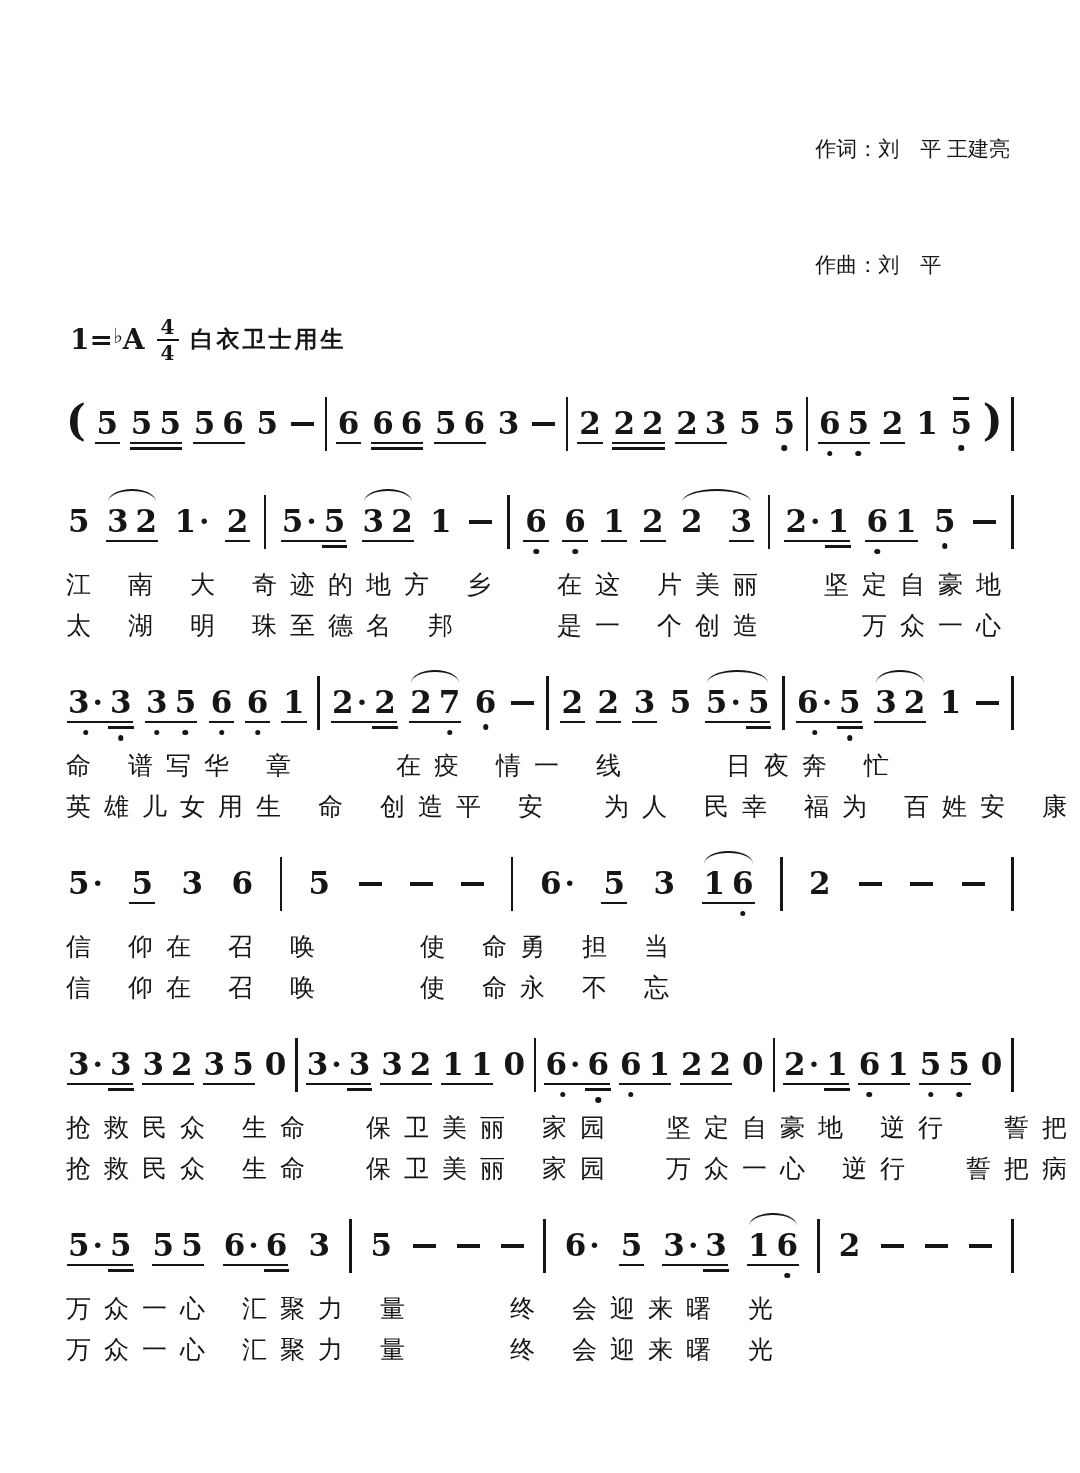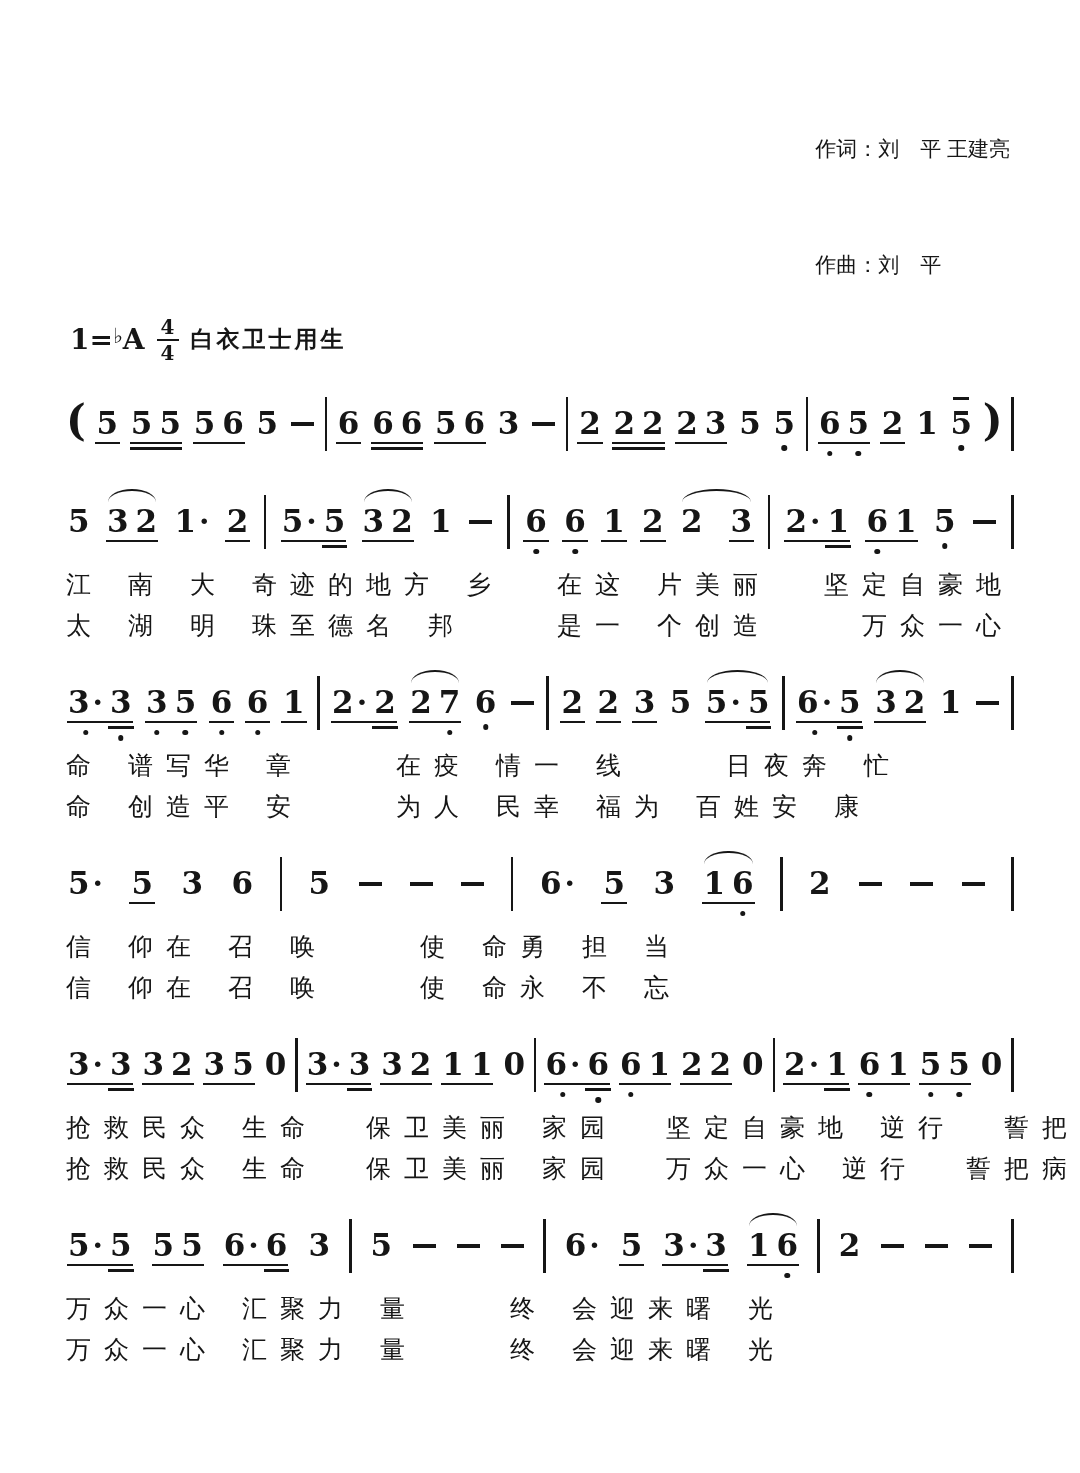--- a/index.html
+++ b/index.html
@@ -451,20 +451,21 @@
           <span class="lseg">章</span>
           <span class="lseg spacer"></span>
           <span class="lseg">在疫</span>
           <span class="lseg">情一</span>
           <span class="lseg">线</span>
           <span class="lseg spacer"></span>
           <span class="lseg">日夜奔</span>
           <span class="lseg">忙</span>
         </div>
         <div class="lyricrow">
+          <span class="lseg">英雄儿女用生</span>
           <span class="lseg">命</span>
           <span class="lseg">创造平</span>
           <span class="lseg">安</span>
           <span class="lseg spacer"></span>
           <span class="lseg">为人</span>
           <span class="lseg">民幸</span>
           <span class="lseg">福为</span>
           <span class="lseg">百姓安</span>
           <span class="lseg">康</span>
         </div>

